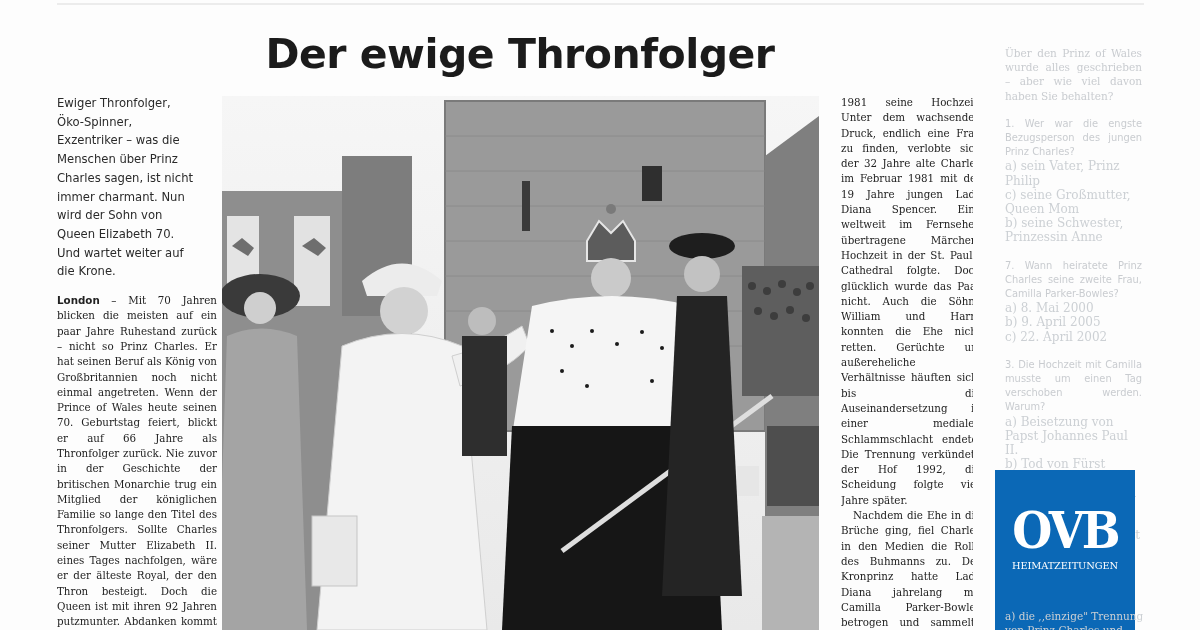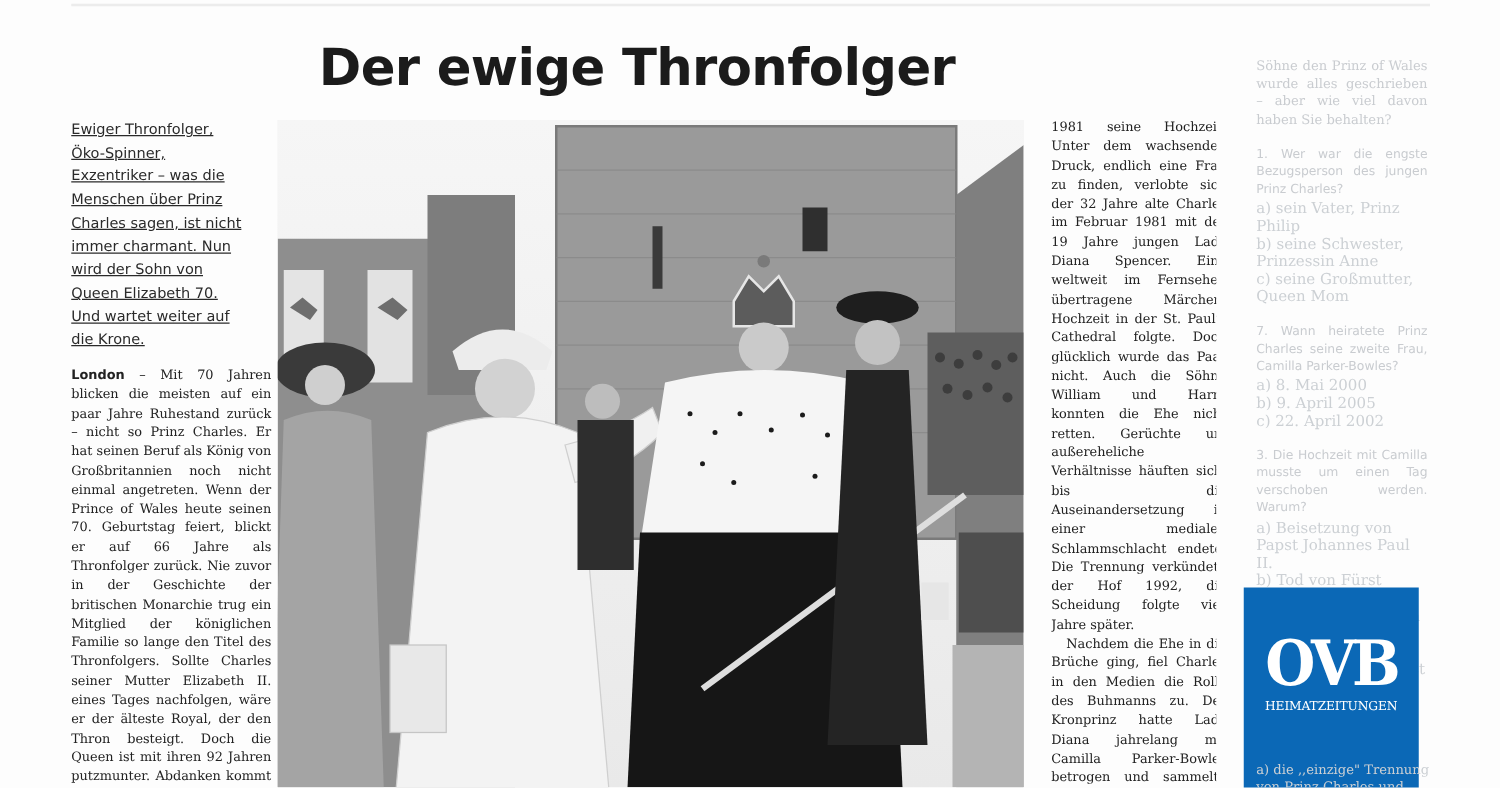--- a/index.html
+++ b/index.html
@@ -3,28 +3,28 @@
 <meta charset="utf-8">
 <style>
   html, body { margin: 0; padding: 0; }
   body {
     width: 1200px; height: 630px; overflow: hidden; position: relative;
     background: #fdfdfd; color: #1c1c1c;
     font-family: "DejaVu Serif", serif;
   }
   .top-rule { position: absolute; left: 57px; top: 3px; width: 1087px; height: 2px; background: #ececec; }
   .headline {
-    position: absolute; left: 255px; top: 26px; width: 530px; 
+    position: absolute; left: 255px; top: 26px; width: 530px; text-align: center;
     font-family: "DejaVu Sans", sans-serif; font-weight: bold; font-size: 41px;
     letter-spacing: -0.5px; color: #1b1b1b; margin: 0; line-height: 56px;
   }
   .col-left { position: absolute; left: 57px; top: 94px; width: 160px; }
   .teaser {
     font-family: "DejaVu Sans", sans-serif; font-size: 11.6px; line-height: 18.7px;
-    color: #2a2a2a; margin: 0 16px 12px 0; text-decoration: underline;
+    color: #2a2a2a; margin: 0 16px 12px 0;
   }
   .body-text {
     font-family: "DejaVu Serif", serif; font-size: 10.3px; line-height: 15.3px;
     text-align: justify; margin: 0; color: #222;
     hyphens: auto;
   }
   .body-text p { margin: 0; }
   .body-text p + p { text-indent: 12px; }
   .dateline { font-family: "DejaVu Sans", sans-serif; font-weight: bold; }
   .photo {
@@ -164,27 +164,27 @@
 
 <div class="col-mid">
   <div class="body-text">
     <p>1981 seine Hochzeit. Unter dem wachsenden Druck, endlich eine Frau zu finden, verlobte sich der 32 Jahre alte Charles im Februar 1981 mit der 19 Jahre jungen Lady Diana Spencer. Eine weltweit im Fernsehen übertragene Märchen-Hochzeit in der St. Paul’s Cathedral folgte. Doch glücklich wurde das Paar nicht. Auch die Söhne William und Harry konnten die Ehe nicht retten. Gerüchte um außereheliche Verhältnisse häuften sich, bis die Auseinandersetzung in einer medialen Schlammschlacht endete. Die Trennung verkündete der Hof 1992, die Scheidung folgte vier Jahre später.</p>
     <p>Nachdem die Ehe in die Brüche ging, fiel Charles in den Medien die Rolle des Buhmanns zu. Der Kronprinz hatte Lady Diana jahrelang mit Camilla Parker-Bowles betrogen und sammelte im Volk Minuspunkte. Der Tod der „Königin der Herzen“ 1997 erzeugte Druck auf die Monarchie. Nachdem Diana bei einem Autounfall getötet wurde, holte Charles ihre Leiche aus Paris zurück nach England und bestand darauf, dass sie mit königlichen Ehren beigesetzt wurde.</p>
 
   </div>
 </div>
 
 <div class="quiz">
-  <p class="quiz-intro">Söhne den Prinz of Wales wurde alles geschrieben – aber wie viel davon haben Sie behalten?</p>
+  <p class="quiz-intro">Über den Prinz of Wales wurde alles geschrieben – aber wie viel davon haben Sie behalten?</p>
 
   <div class="quiz-block">
     <p class="quiz-q">1. Wer war die engste Bezugsperson des jungen Prinz Charles?</p>
     <p class="quiz-a">a) sein Vater, Prinz Philip</p>
+    <p class="quiz-a">c) seine Großmutter, Queen Mom</p>
     <p class="quiz-a">b) seine Schwester, Prinzessin Anne</p>
-    <p class="quiz-a">c) seine Großmutter, Queen Mom</p>
   </div>
 
   <div class="quiz-block">
     <p class="quiz-q">7. Wann heiratete Prinz Charles seine zweite Frau, Camilla Parker-Bowles?</p>
     <p class="quiz-a">a) 8. Mai 2000</p>
     <p class="quiz-a">b) 9. April 2005</p>
     <p class="quiz-a">c) 22. April 2002</p>
   </div>
 
   <div class="quiz-block">

